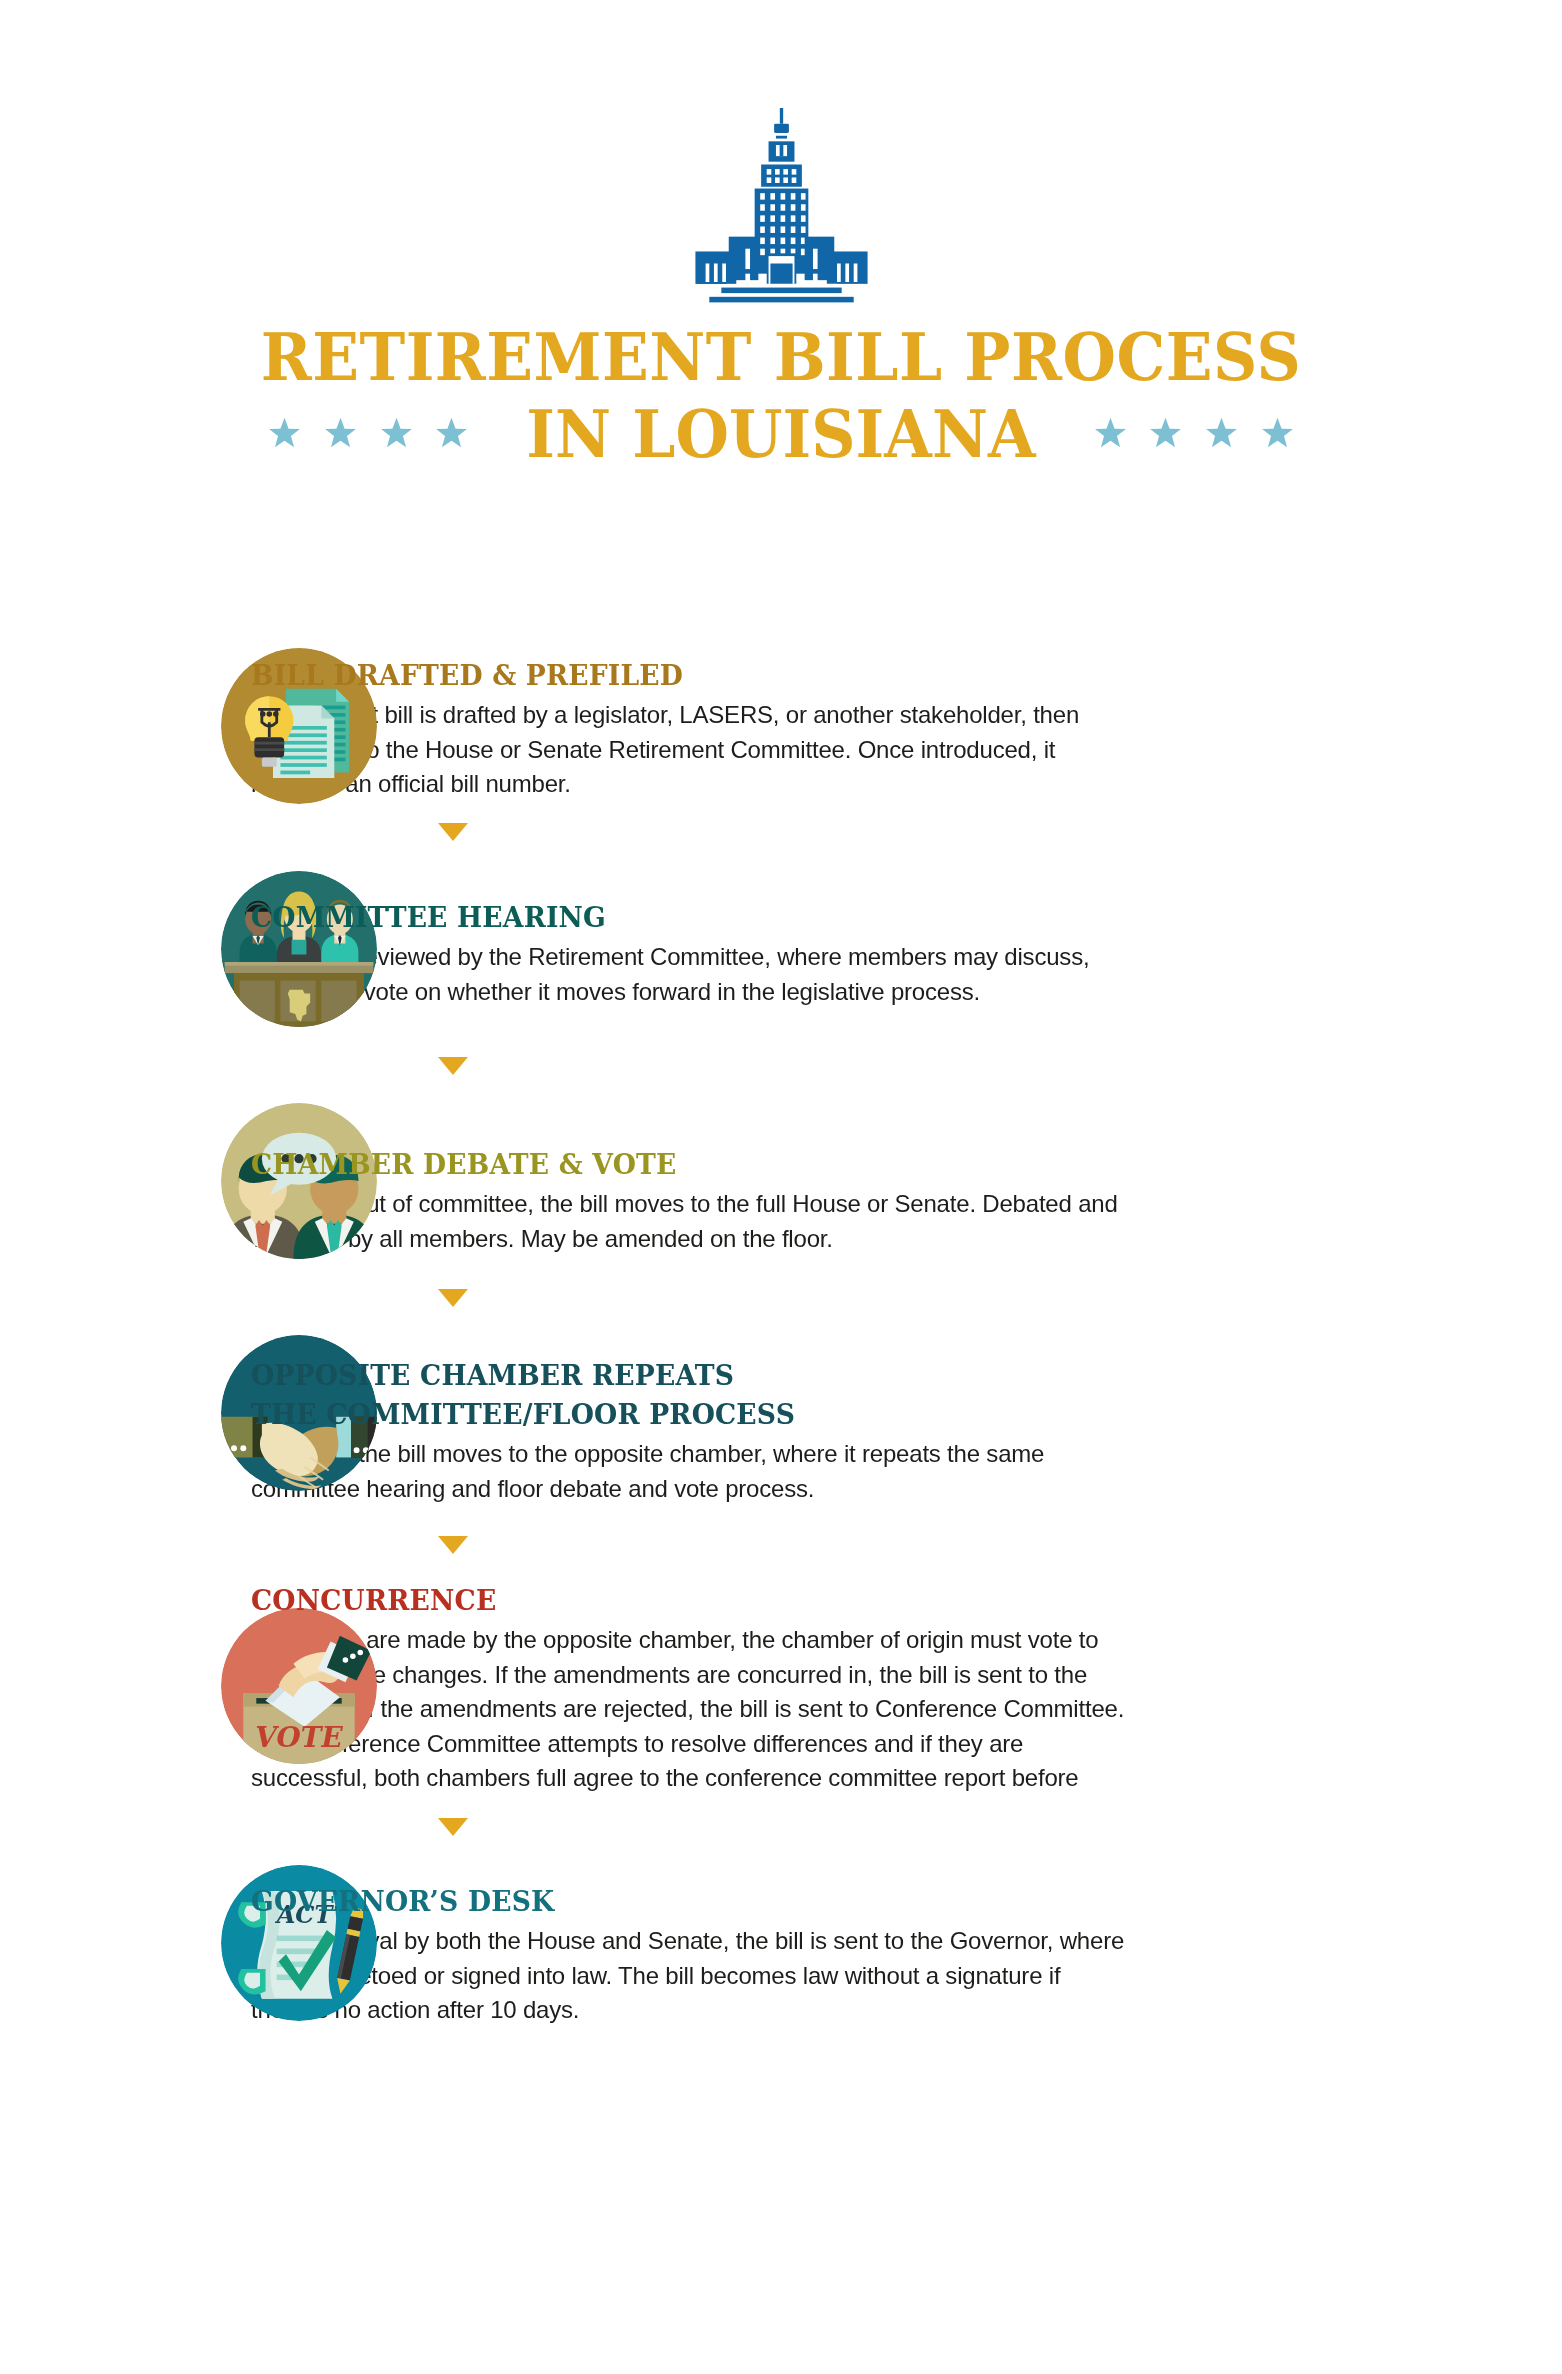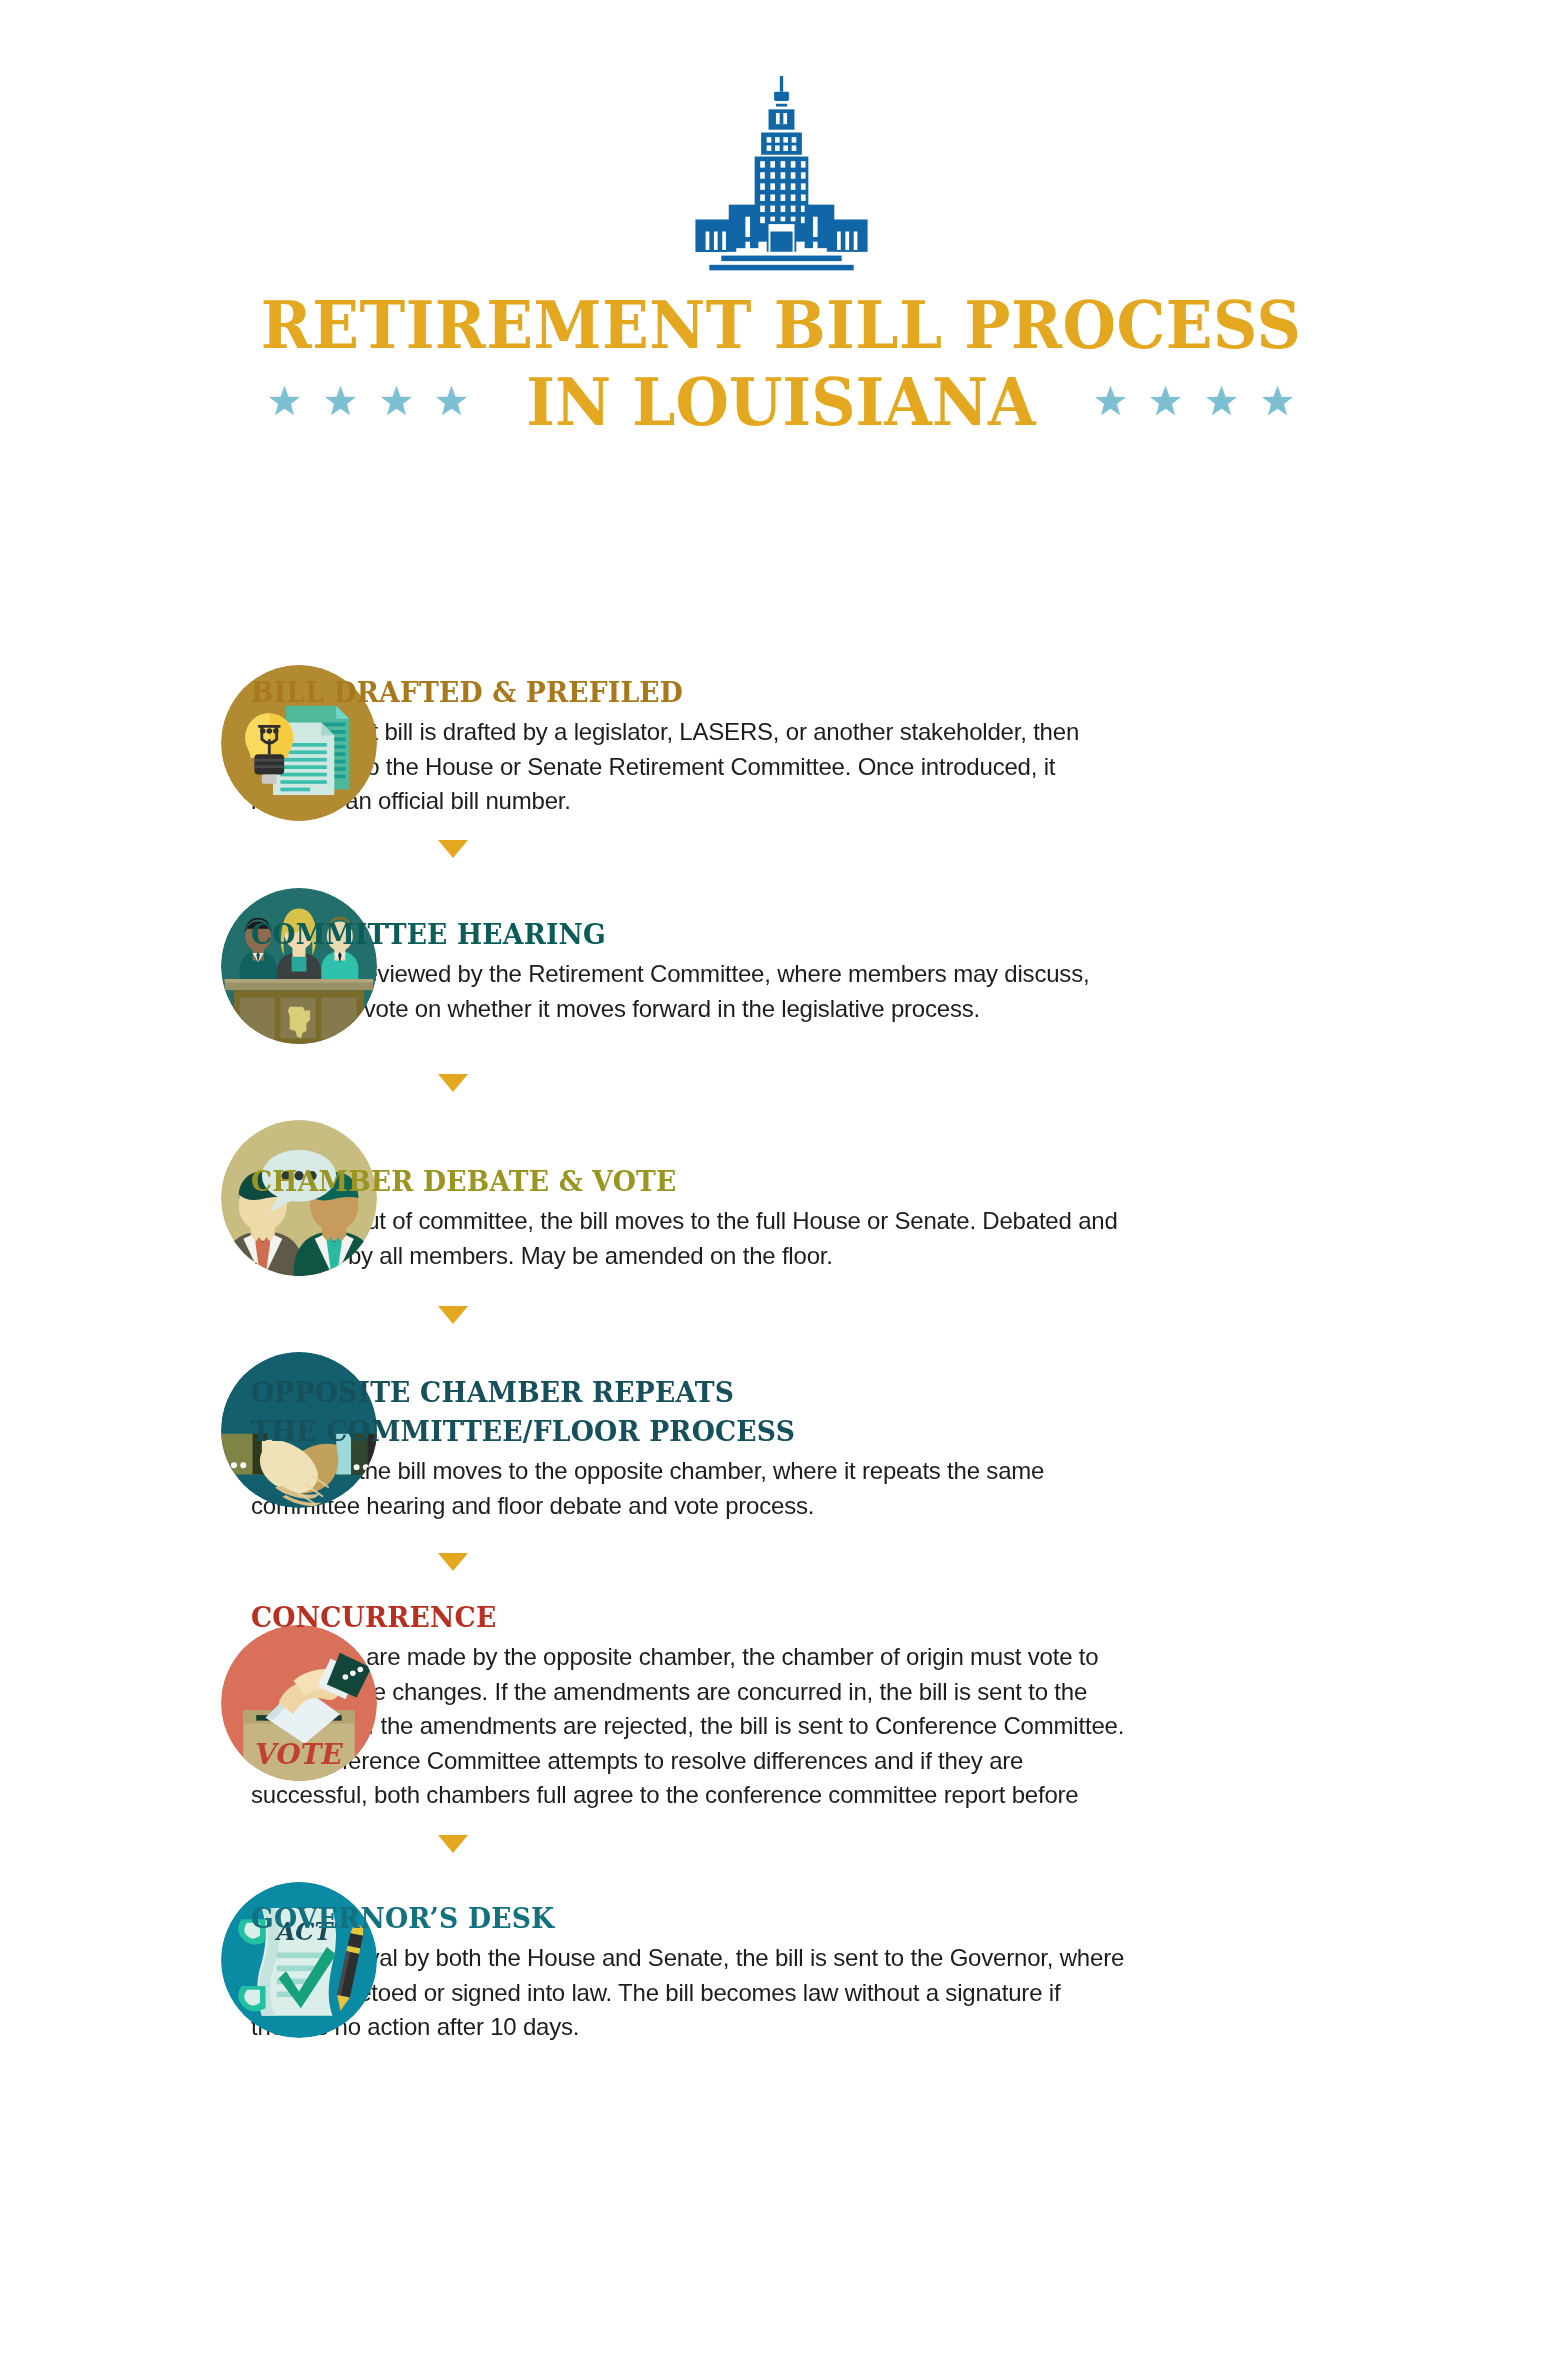--- a/index.html
+++ b/index.html
@@ -21,21 +21,21 @@
     height: 2375px;
     background: #ffffff;
   }
 
   
   .header {
     position: absolute;
     top: 0;
     left: 0;
     width: 1562px;
-    padding-top: 57px;
+    padding-top: 89px;
     text-align: center;
   }
   .capitol-wrap {
     width: 1562px;
     display: flex;
     justify-content: center;
     align-items: flex-end;
     height: 218px;
   }
   .capitol-svg { display: block; }
@@ -73,21 +73,21 @@
   .stars {
     display: flex;
     gap: 18.6px;
     align-items: center;
   }
   .star-ico { display: block; }
 
   
   .steps {
     position: absolute;
-    top: 665px;
+    top: 648px;
     left: 0;
     width: 1562px;
   }
   .step {
     position: relative;
     display: flex;
     align-items: flex-start;
   }
   .icon-col {
     width: 223px;

